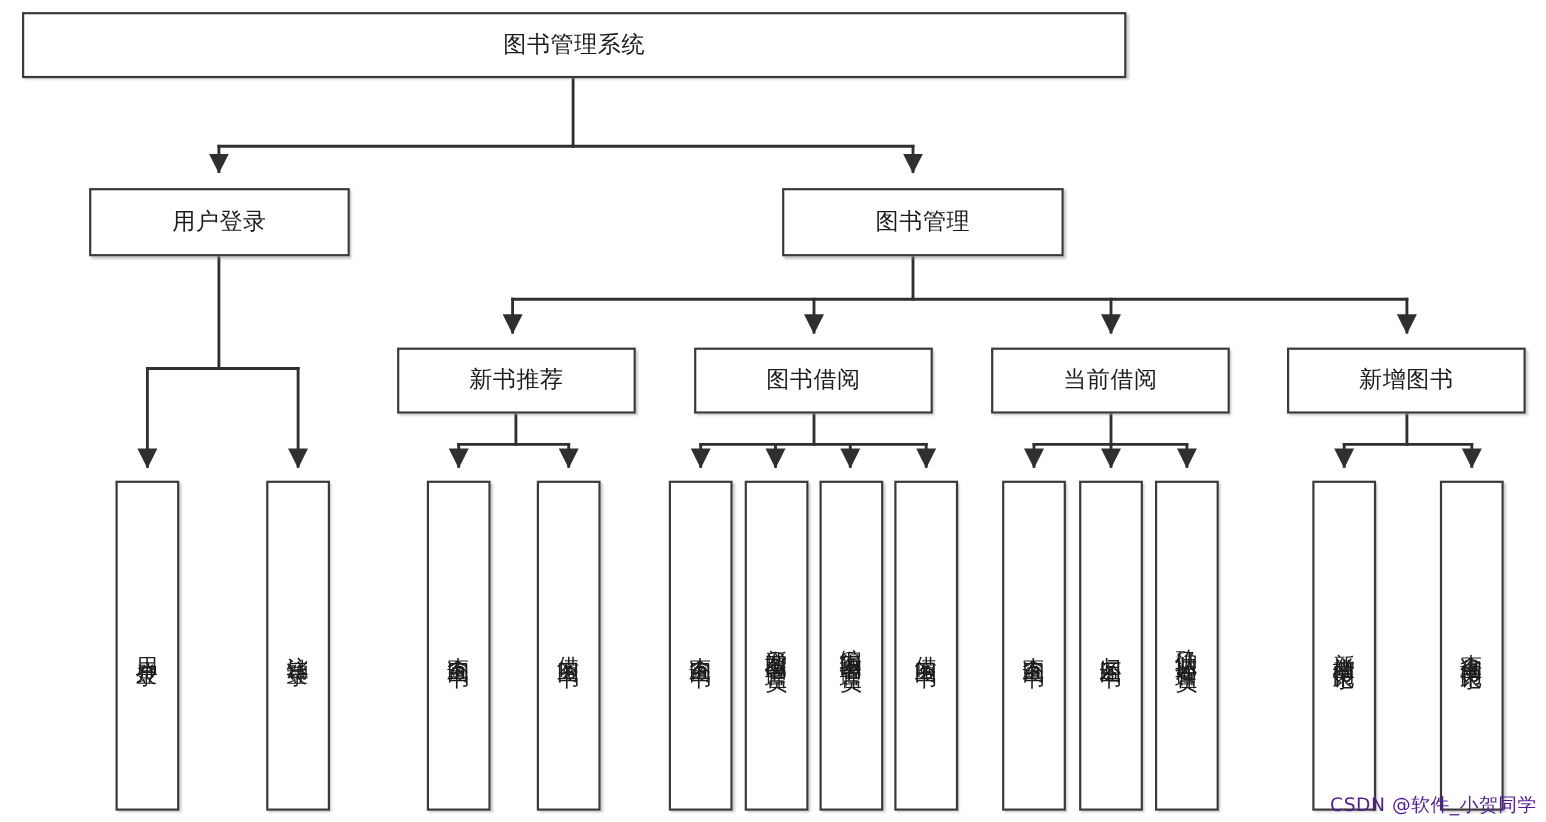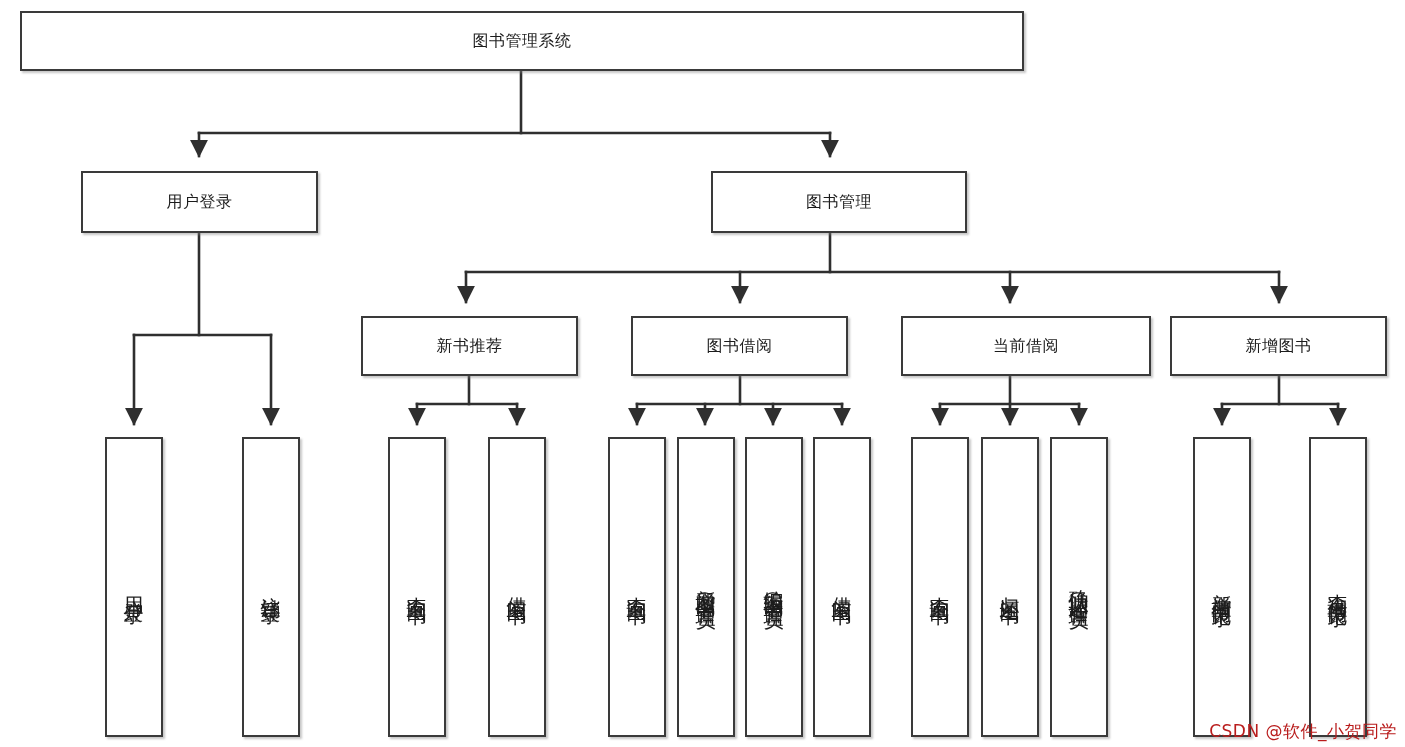--- a/index.html
+++ b/index.html
@@ -32,21 +32,21 @@
     box-sizing: border-box;
     background: #ffffff;
     border: 2.5px solid #3a3a3a;
     display: flex;
     align-items: center;
     justify-content: center;
     box-shadow: 2px 2px 2px rgba(130,130,130,0.45);
   }
   .node-label {
     color: #1c1c1c;
-    font-size: 16px;
+    font-size: 21px;
     line-height: 1.22;
     letter-spacing: 0.5px;
     white-space: nowrap;
   }
   
   .node.horizontal .node-label {
     writing-mode: horizontal-tb;
   }
   
   .node.vertical {
@@ -60,21 +60,21 @@
     font-size: 20px;
     letter-spacing: 3px;
     line-height: 1;
     white-space: nowrap;
     max-height: 100%;
   }
   #watermark {
     position: absolute;
     right: 8px;
     bottom: 4px;
-    color: #b91c1c;
+    color: #4c1d95;
     font-size: 17px;
     letter-spacing: 0.5px;
     white-space: nowrap;
     user-select: none;
   }
 </style>
 </head>
 <body>
 
 <div id="diagram-canvas">
@@ -139,21 +139,21 @@
   <div class="node horizontal" style="left:711px; top:171px; width:256px; height:62px;">
     <span class="node-label">图书管理</span>
   </div>
 
   <div class="node horizontal" style="left:631px; top:316px; width:217px; height:60px;">
     <span class="node-label">图书借阅</span>
   </div>
   <div class="node horizontal" style="left:361px; top:316px; width:217px; height:60px;">
     <span class="node-label">新书推荐</span>
   </div>
-  <div class="node horizontal" style="left:901px; top:316px; width:250px; height:60px;">
+  <div class="node horizontal" style="left:901px; top:316px; width:217px; height:60px;">
     <span class="node-label">当前借阅</span>
   </div>
   <div class="node horizontal" style="left:1170px; top:316px; width:217px; height:60px;">
     <span class="node-label">新增图书</span>
   </div>
 
   <div class="node vertical" style="left:105px; top:437px; width:58px; height:300px;">
     <span class="node-label">用户登录</span>
   </div>
   <div class="node vertical" style="left:242px; top:437px; width:58px; height:300px;">

